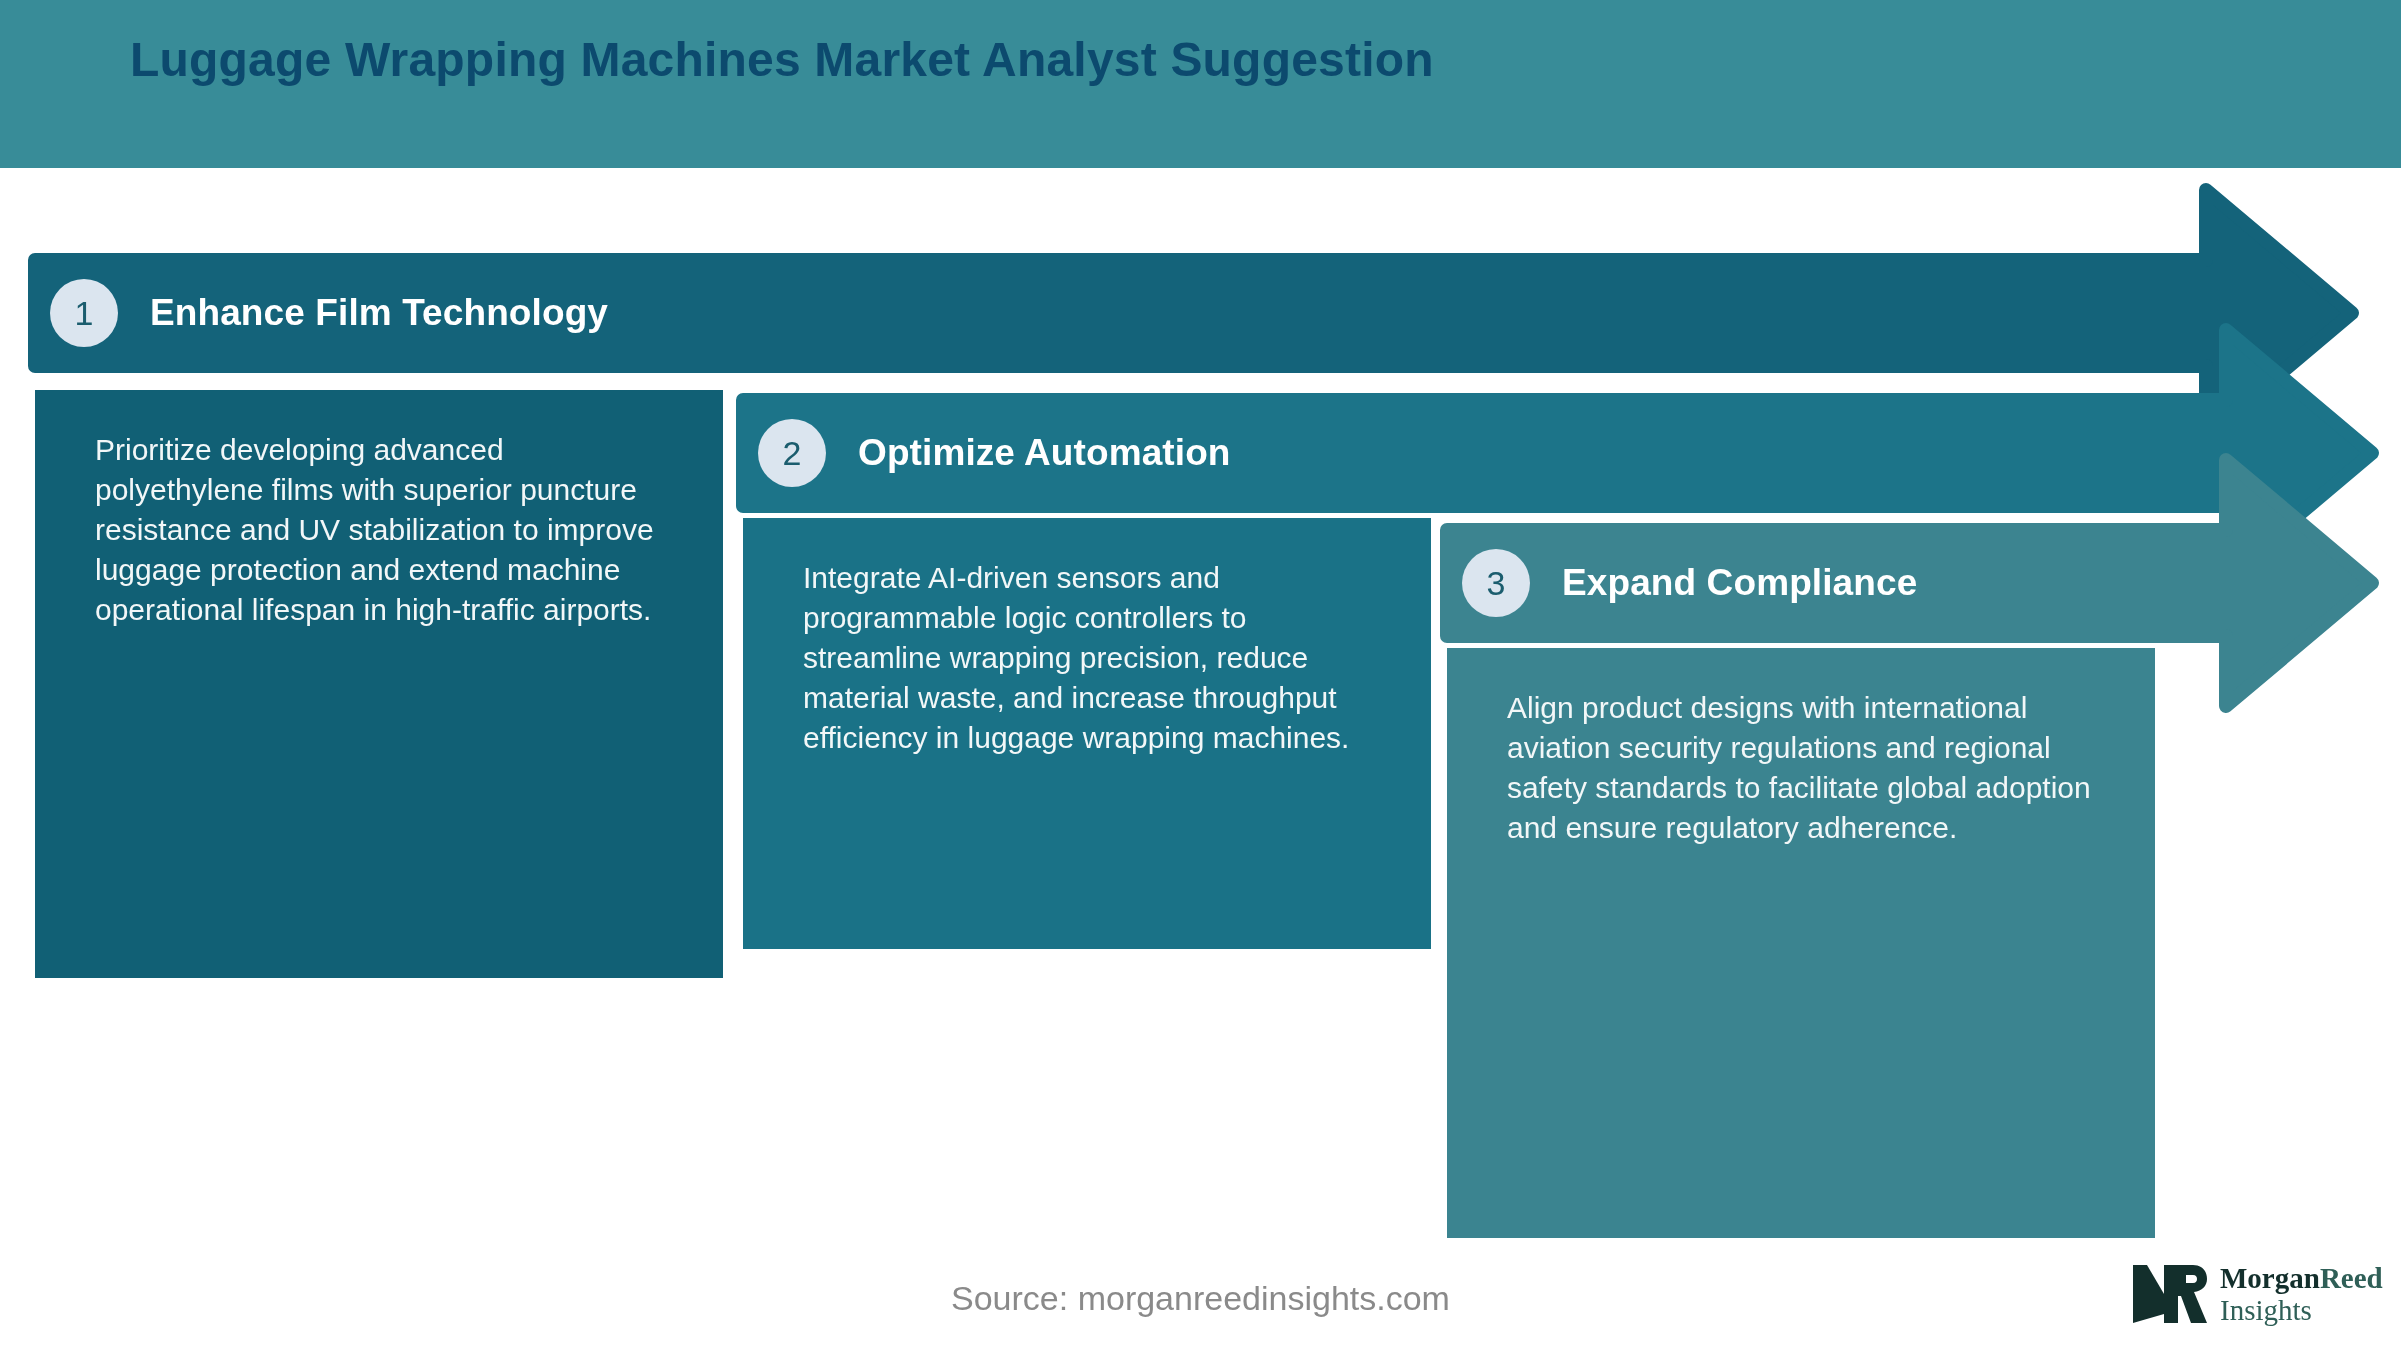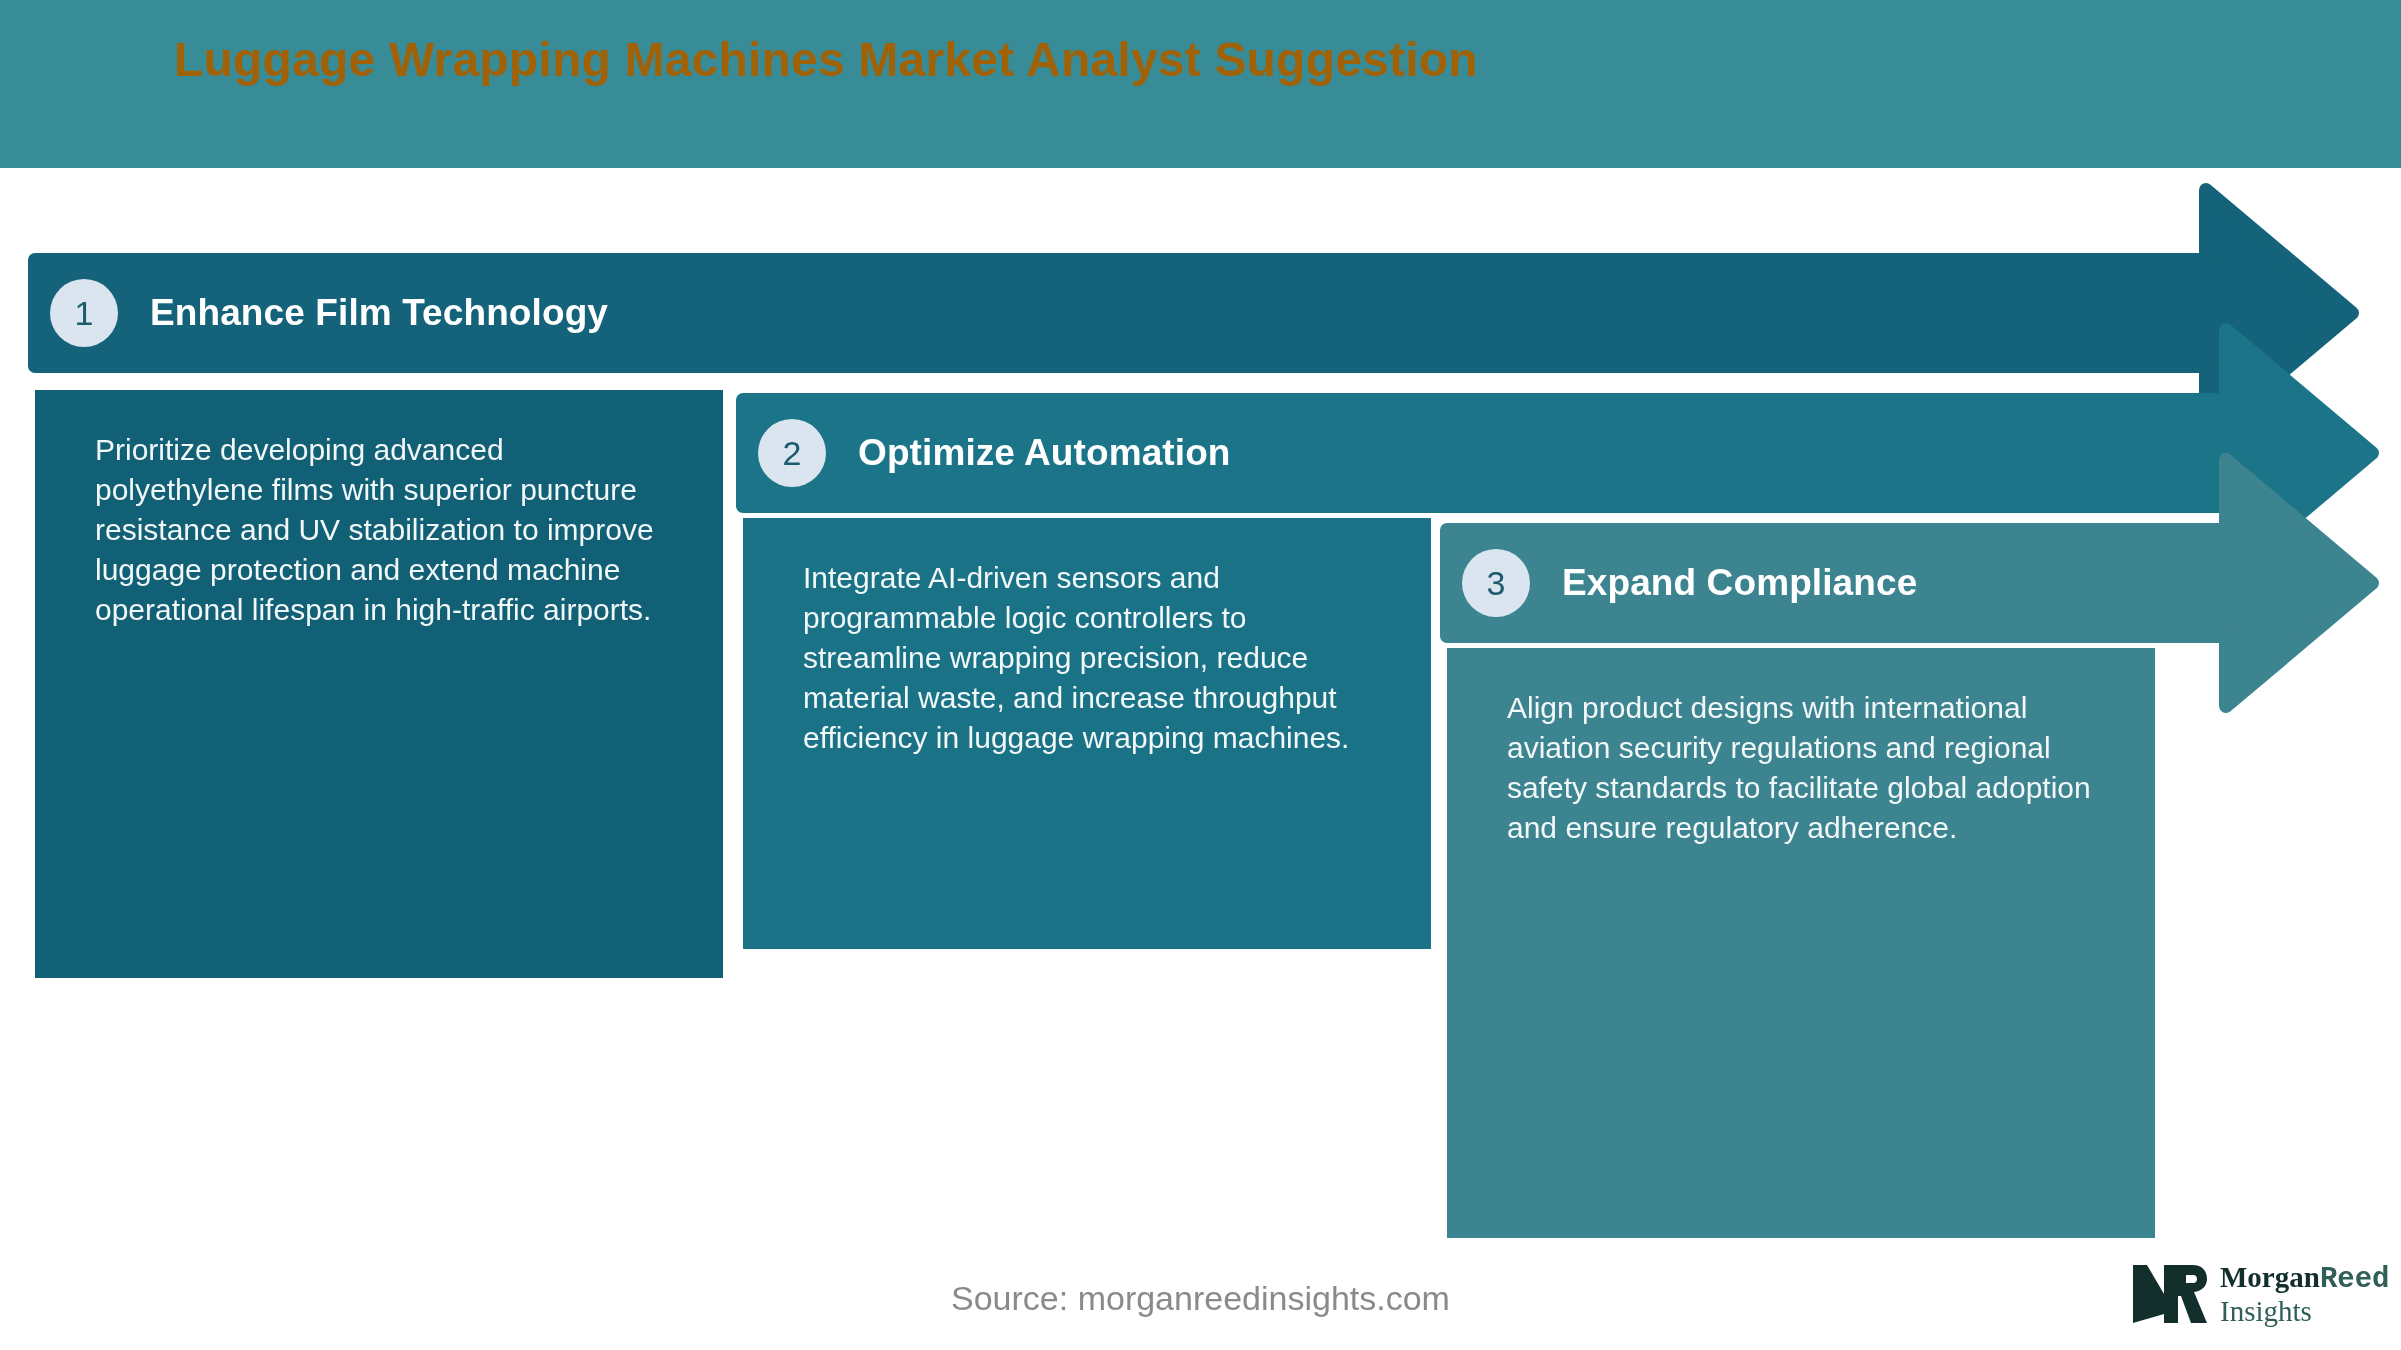--- a/index.html
+++ b/index.html
@@ -27,24 +27,23 @@
     width: 2401px;
     height: 168px;
     background: #388c98;
   }
   .header-title {
     position: absolute;
     left: 130px;
     top: 32px;
     font-size: 48px;
     font-weight: bold;
-    color: #a16207;
+    color: #0c4a6e;
     letter-spacing: 0.2px;
     white-space: nowrap;
-    margin-left: 44px;
   }
 
   
   .arrow-layer {
     position: absolute;
     left: 0;
     top: 0;
     width: 2401px;
     height: 1350px;
     pointer-events: none;
@@ -111,21 +110,21 @@
     height: 70px;
   }
   .logo-mark { flex: 0 0 auto; }
   .logo-words {
     margin-left: 13px;
     line-height: 1.0;
     font-family: "Liberation Serif", serif;
   }
   .logo-line1 { font-size: 29px; white-space: nowrap; }
   .logo-morgan { color: #132f2c; font-weight: bold; }
-  .logo-reed { color: #2f5f57; font-weight: bold; font-family: Liberation Mono, monospace; }
+  .logo-reed { color: #2f5f57; font-weight: bold; }
   .logo-line2 {
     font-size: 29px;
     color: #2f5f57;
     margin-top: 3px;
   }
 </style>
 </head>
 <body>
 
 <div id="canvas">

